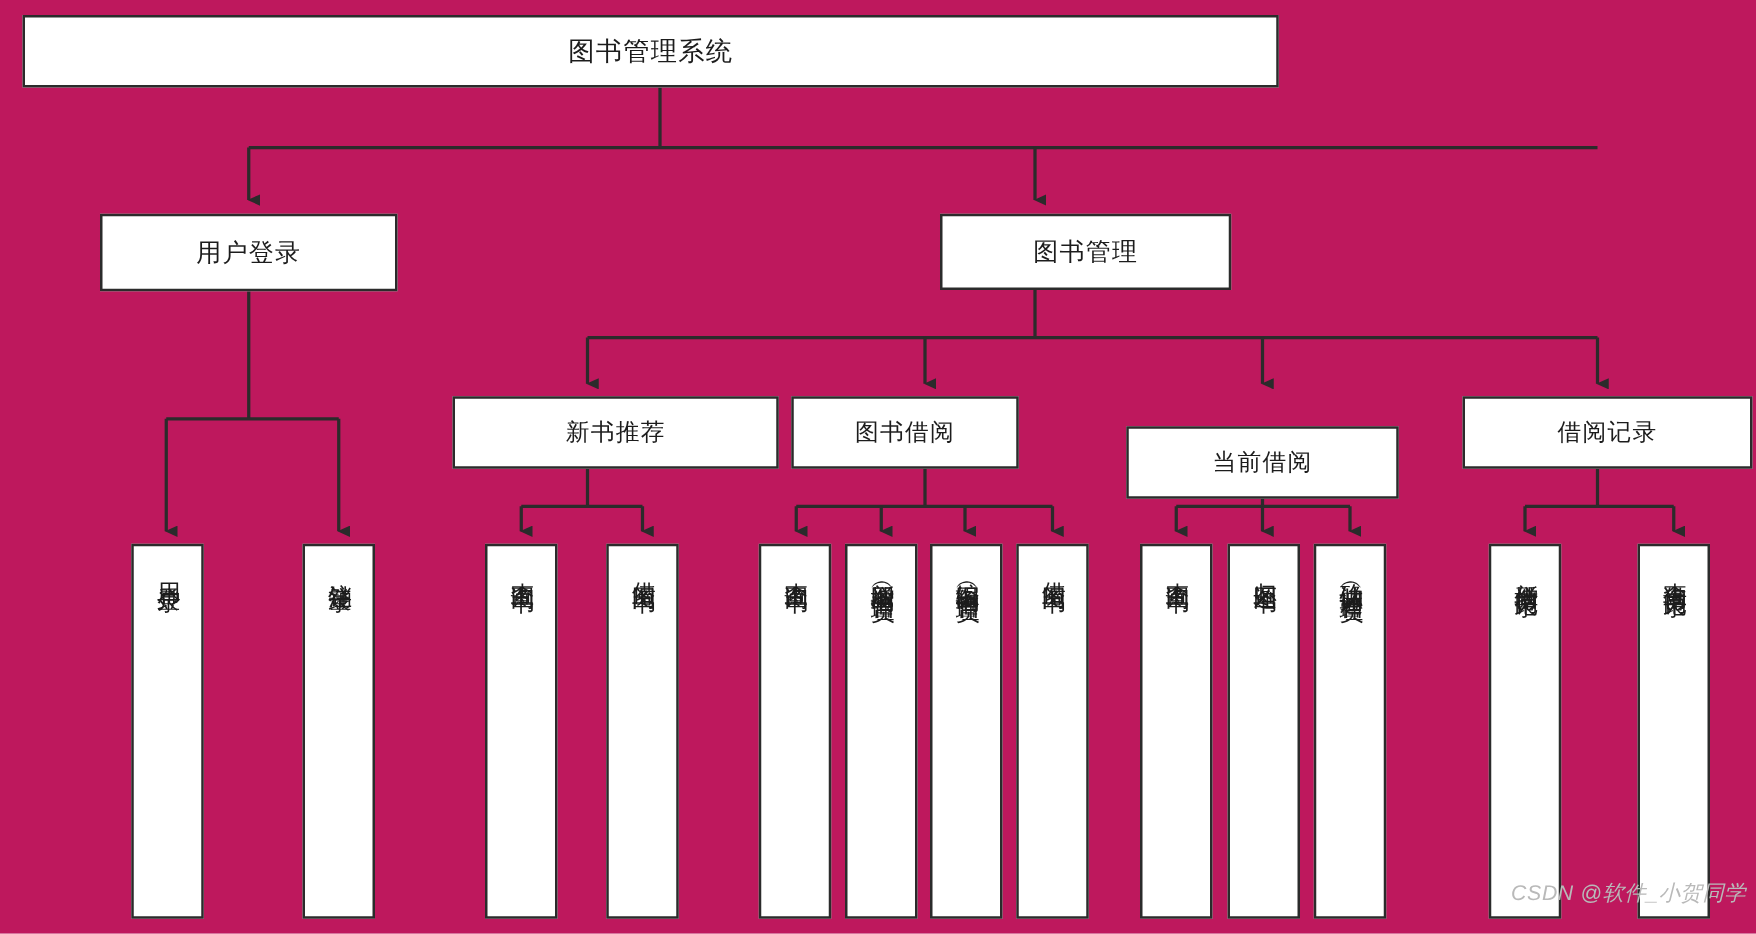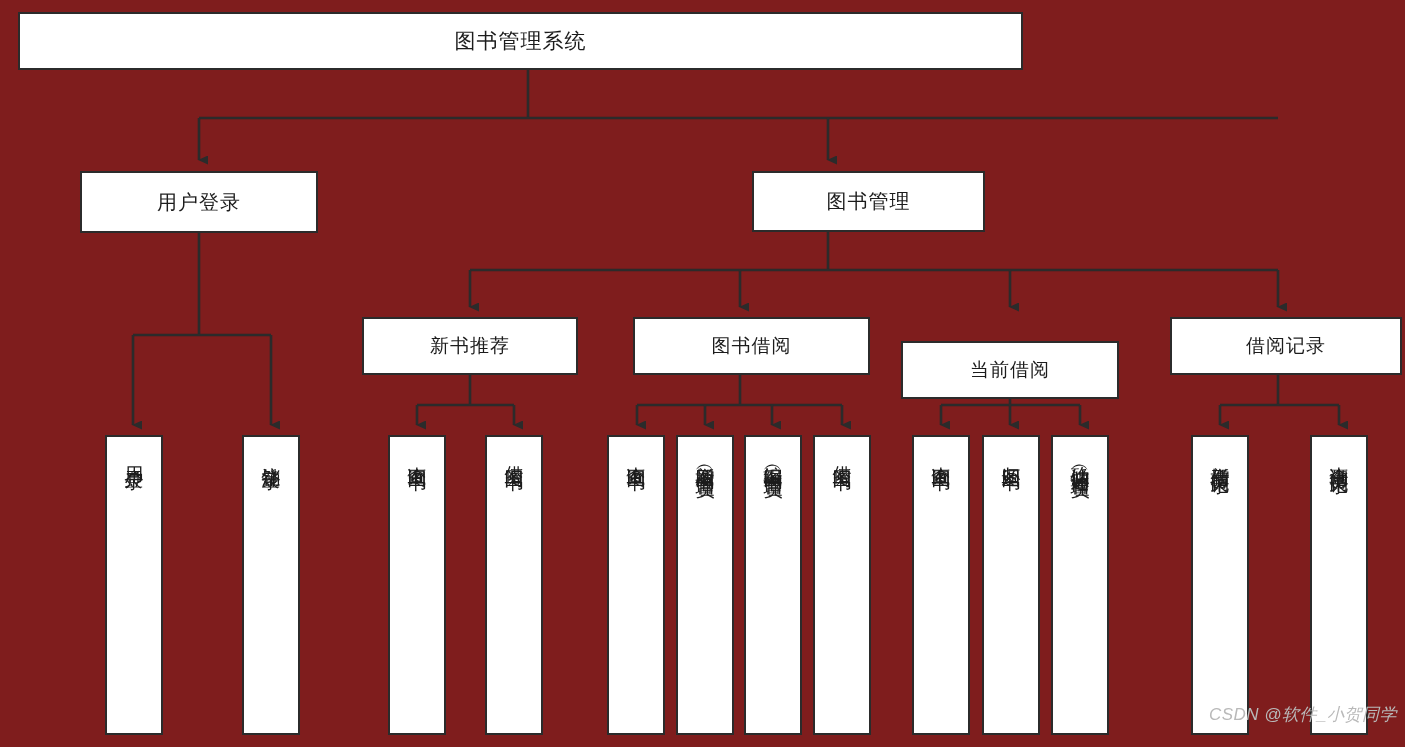--- a/index.html
+++ b/index.html
@@ -9,21 +9,21 @@
     background: #ffffff;
   }
   body {
     font-family: "Liberation Sans", "DejaVu Sans", sans-serif;
     color: #1a1a1a;
   }
   #diagram-root {
     position: relative;
     width: 1405px;
     height: 747px;
-    background: #7f1d1d;
+    background: #be185d;
     overflow: hidden;
   }
   #edge-layer {
     position: absolute;
     left: 0;
     top: 0;
     width: 1405px;
     height: 747px;
     pointer-events: none;
   }
@@ -140,24 +140,24 @@
     <span class="htext">图书管理系统</span>
   </div>
 
   <div class="node node-l2" style="left:80px; top:171px; width:238px; height:62px;">
     <span class="htext">用户登录</span>
   </div>
   <div class="node node-l2" style="left:752px; top:171px; width:233px; height:61px;">
     <span class="htext">图书管理</span>
   </div>
 
-  <div class="node node-l3" style="left:362px; top:317px; width:216px; height:58px;">
+  <div class="node node-l3" style="left:362px; top:317px; width:261px; height:58px;">
     <span class="htext">新书推荐</span>
   </div>
-  <div class="node node-l3" style="left:633px; top:317px; width:237px; height:58px;">
+  <div class="node node-l3" style="left:633px; top:317px; width:182px; height:58px;">
     <span class="htext">图书借阅</span>
   </div>
   <div class="node node-l3" style="left:901px; top:317px; width:218px; height:58px;margin-top:24px;">
     <span class="htext">当前借阅</span>
   </div>
   <div class="node node-l3" style="left:1170px; top:317px; width:232px; height:58px;">
     <span class="htext">借阅记录</span>
   </div>
 
   <div class="node node-leaf" style="left:105px; top:435px; width:58px; height:300px;">

